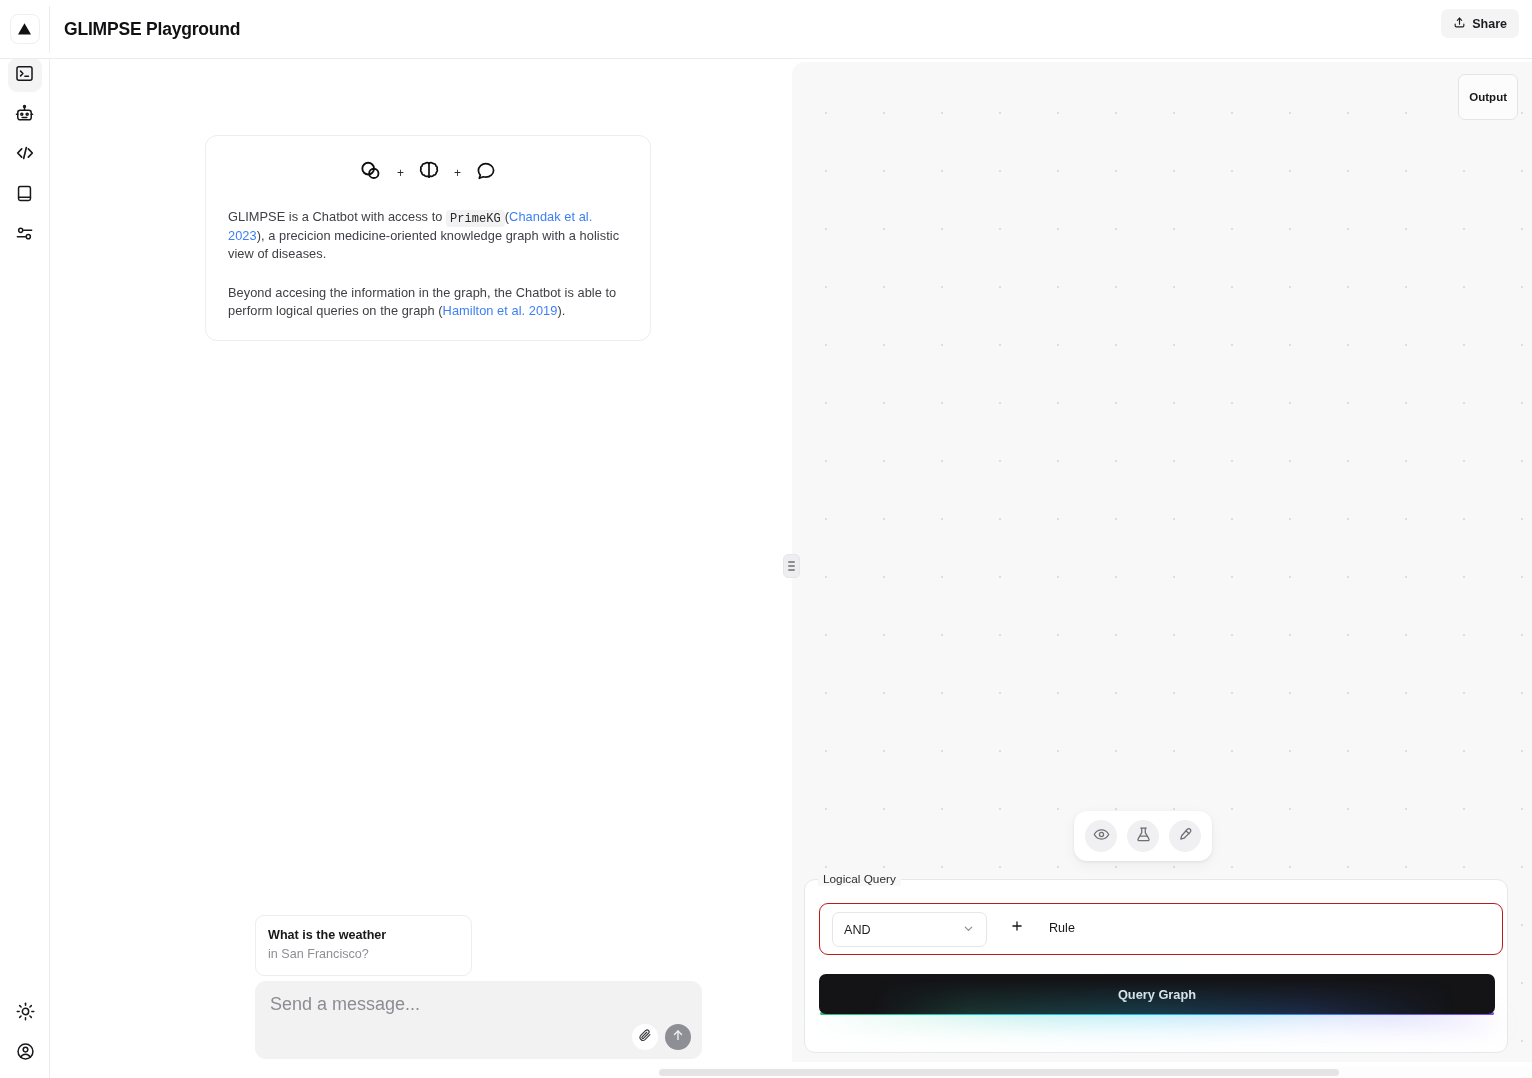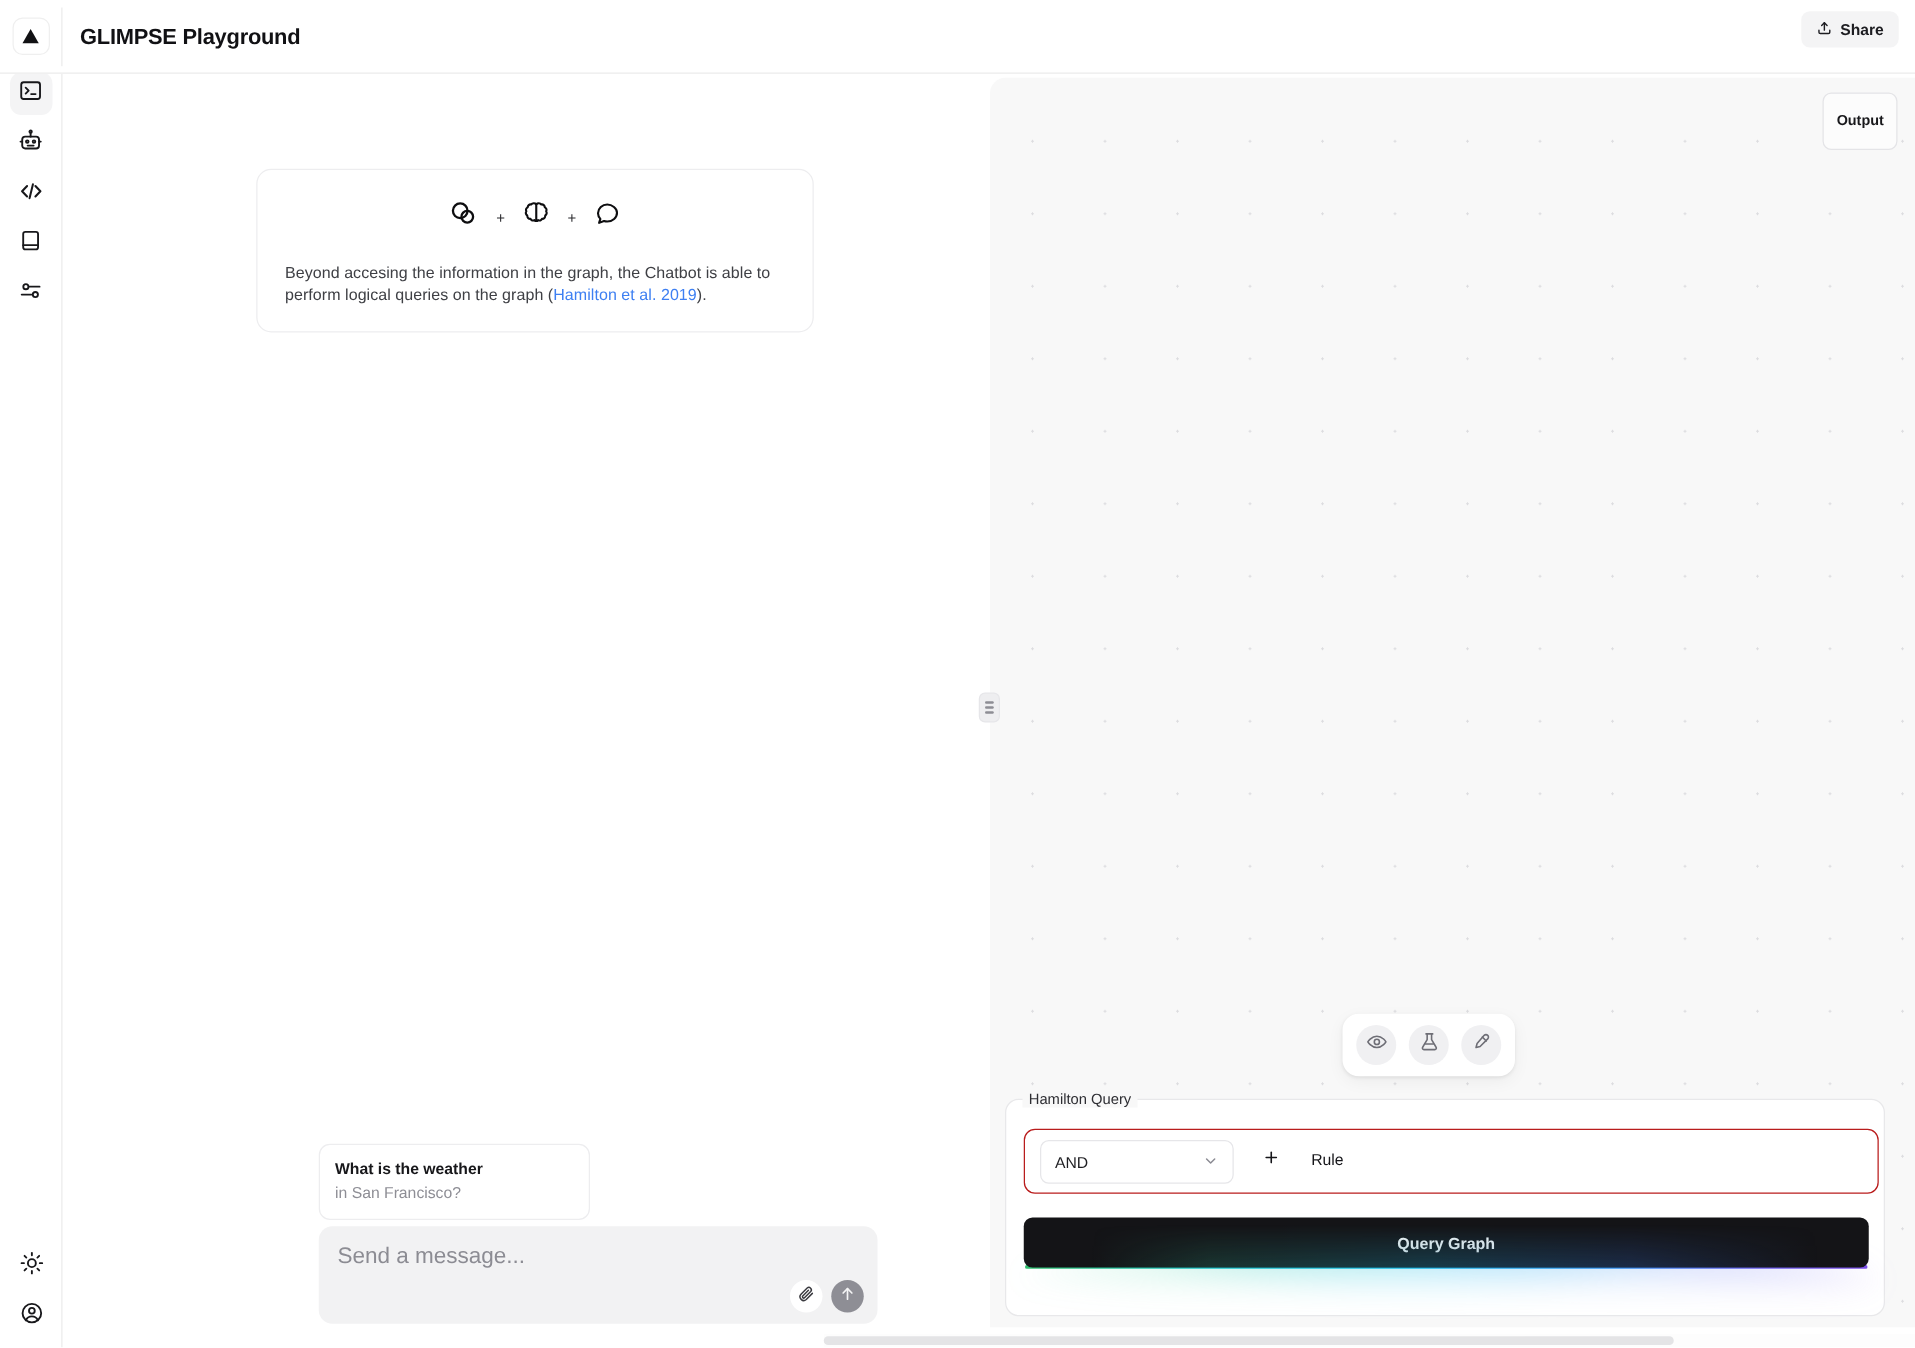--- a/index.html
+++ b/index.html
@@ -65,21 +65,21 @@
   }
   .intro-icons {
     display: flex; align-items: center; justify-content: center; gap: 13px;
     margin-bottom: 20px; color: #0e0e10;
   }
   .plus-sign { font-size: 12px; color: #2a2a2e; font-weight: 500; }
   .intro-p {
     font-size: 12.8px; line-height: 18.2px; color: #3f4045;
     letter-spacing: .05px;
   }
-  .intro-p + .intro-p { margin-top: 8px; font-weight: bold; }
+  .intro-p + .intro-p { margin-top: 20px; }
   .code-chip {
     font-family: "Liberation Mono", monospace; font-size: 12px;
     background: #f2f2f3; border-radius: 4px; padding: 1.5px 4px; color: #27272b;
   }
   .lnk { color: #3d7ff2; text-decoration: none; cursor: pointer; }
 
   .suggestions {
     position: absolute; left: 205px; top: 868px; width: 447px;
     display: flex; gap: 13px; border-radius: 24px;
   }
@@ -344,20 +344,24 @@
         </svg>
       </span>
       <span class="plus-sign">+</span>
       <span>
         <svg width="24" height="24" viewBox="0 0 24 24" fill="none" stroke="#0e0e10" stroke-width="1.7" stroke-linecap="round" stroke-linejoin="round">
           <path d="M19.6 11.2c0 3.9-3.5 7-7.8 7-.9 0-1.8-.14-2.6-.4l-3.9 1.5 1-3.2a6.6 6.6 0 0 1-1.9-4.5c0-3.9 3.5-7 7.4-7s7.8 3.1 7.8 6.6z"></path>
         </svg>
       </span>
     </div>
 
+    <p class="intro-p">
+      <span>GLIMPSE is a Chatbot with access to</span>
+      <span class="code-chip">PrimeKG</span><span>(</span><a class="lnk">Chandak et al. 2023</a><span>), a precicion medicine-oriented knowledge graph with a holistic view of diseases.</span>
+    </p>
 
     <p class="intro-p">
       <span>Beyond accesing the information in the graph, the Chatbot is able to perform logical queries on the graph (</span><a class="lnk">Hamilton et al. 2019</a><span>).</span>
     </p>
   </div>
 
   <div class="suggestions">
     <div class="sugg">
       <div class="sugg-t">What is the weather</div>
       <div class="sugg-s">in San Francisco?</div>
@@ -420,21 +424,21 @@
         <svg width="17" height="17" viewBox="0 0 24 24" fill="none" stroke="#6e6e76" stroke-width="1.8" stroke-linecap="round" stroke-linejoin="round">
           <path d="M14.6 4.6a2.8 2.8 0 0 1 4 4l-8.6 8.6-4.6 1.2 1.2-4.6z"></path>
           <line x1="12.6" y1="6.6" x2="17" y2="11"></line>
         </svg>
       </span>
     </div>
   </div>
 </div>
 
 <div class="lq-panel">
-  <div class="lq-legend">Hamilton Query</div>
+  <div class="lq-legend">Logical Query</div>
 
   <div class="lq-inner">
     <div class="lq-select">
       <span>AND</span>
       <span>
         <svg width="13" height="13" viewBox="0 0 24 24" fill="none" stroke="#8b8b93" stroke-width="2.2" stroke-linecap="round" stroke-linejoin="round">
             <polyline points="6 9.5 12 15.5 18 9.5"></polyline>
           </svg>
       </span>
     </div>

